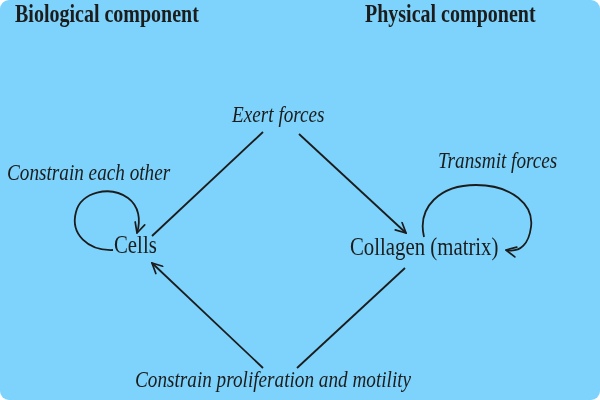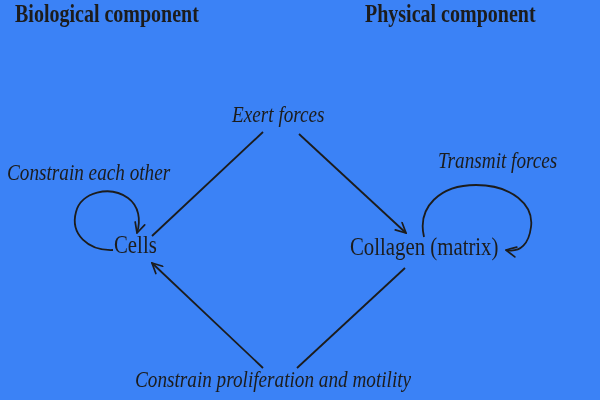--- a/index.html
+++ b/index.html
@@ -4,23 +4,24 @@
 <style>
   html, body {
     margin: 0;
     padding: 0;
     background: #ffffff;
   }
   .stage {
     position: relative;
     width: 600px;
     height: 400px;
-    background: #3b82f6;
+    background: #7dd3fc;
     overflow: hidden;
     font-family: "Liberation Serif", "DejaVu Serif", serif;
+    border-radius: 9px;
   }
   .arrows {
     position: absolute;
     left: 0;
     top: 0;
   }
   .lbl {
     position: absolute;
     color: #1c1c1c;
     white-space: nowrap;

